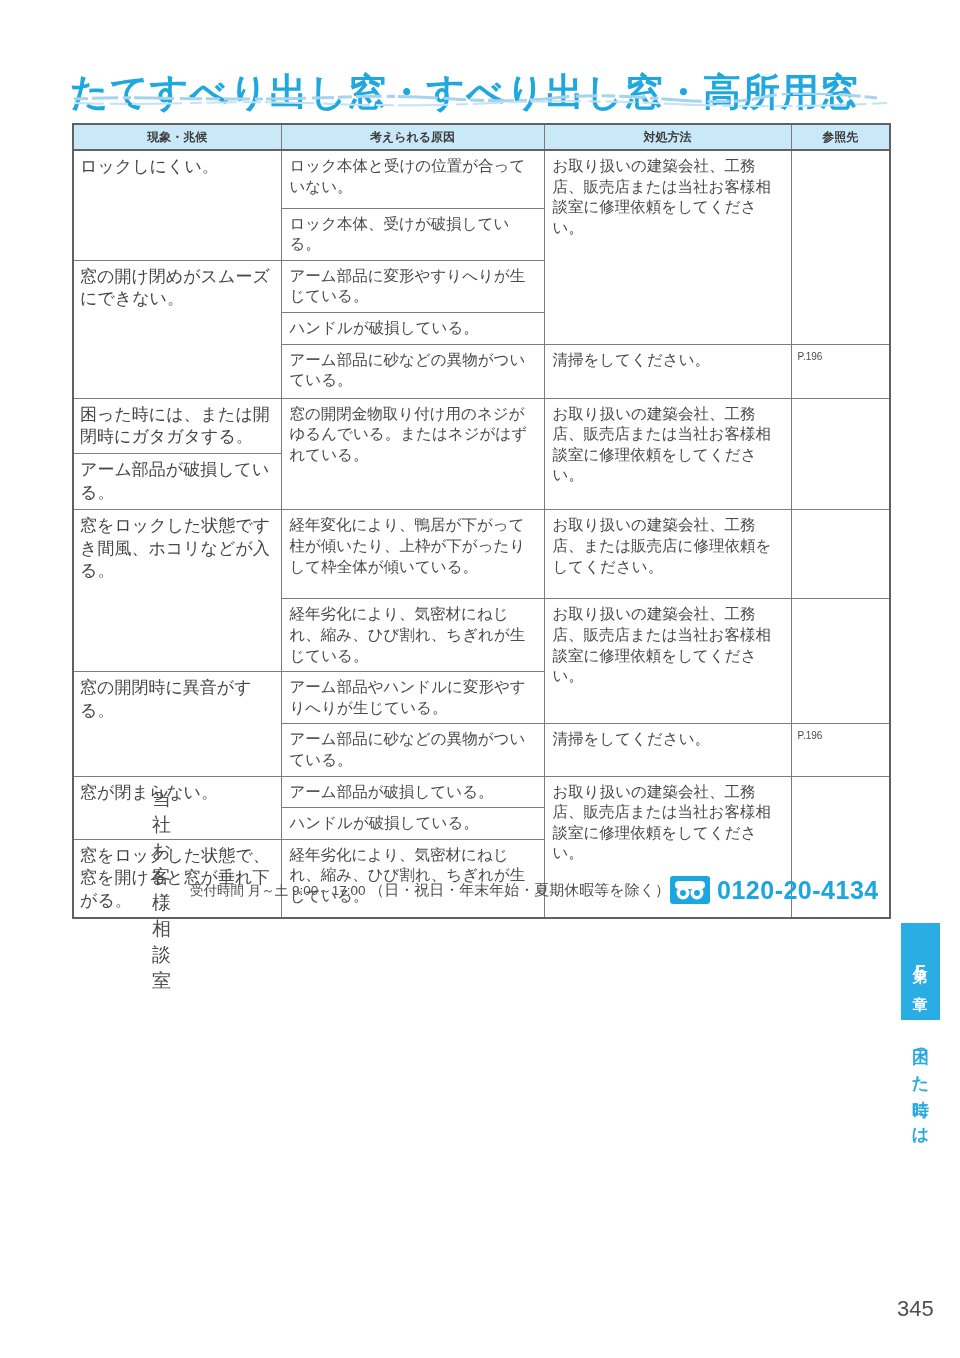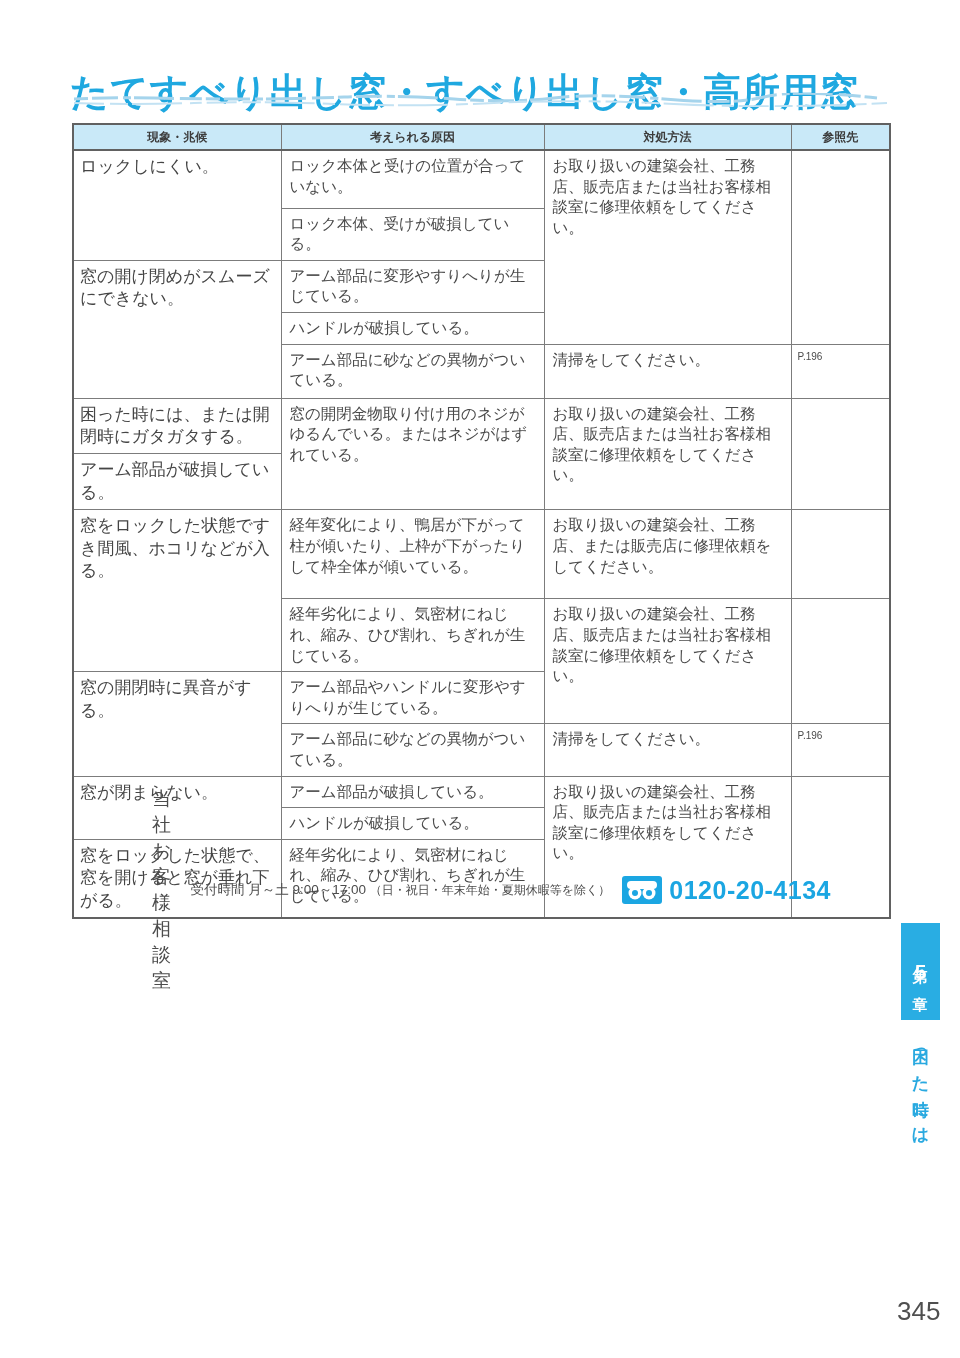--- a/index.html
+++ b/index.html
@@ -39,21 +39,21 @@
   tbody tr:nth-child(11){height:52px} tbody tr:nth-child(12){height:31px}
   tbody tr:nth-child(13){height:30px} tbody tr:nth-child(14){height:57px}
 
   .footer {
     position:absolute; left:72px; top:870px; width:759px; height:40px;
     display:flex; align-items:center;
   }
   .contact { margin-left:80px; font-size:19px; color:#4c4c4c; letter-spacing:0.5px; }
   .hours { margin-left:18px; font-size:13.5px; color:#4c4c4c; white-space:nowrap; }
   .hours .seg { }
-  .hours .note { font-size:12px; margin-right:12px; }
+  .hours .note { font-size:15px; margin-right:0; }
   .phone-wrap { margin-left:auto; display:flex; align-items:center; }
   .phone-icon { width:40px; height:28px; display:block; }
   .phone {
     font-size:25px; font-weight:bold; color:#1ba6e2; margin-left:7px;
     letter-spacing:0.5px; white-space:nowrap;
   }
 
   .chapter-tab {
     position:absolute; left:901px; top:923px; width:39px; height:97px;
     background:#29ade3; color:#ffffff;
@@ -62,21 +62,21 @@
     font-weight:bold; font-size:15px; line-height:1; letter-spacing:3px;
   }
   .chapter-tab .num { font-size:21px; letter-spacing:0; }
   .chapter-title {
     position:absolute; left:901px; top:1036px; width:39px; height:170px;
     color:#29a9e0; writing-mode:vertical-rl; text-orientation:upright;
     font-size:17px; font-weight:bold; letter-spacing:4px;
     display:flex; justify-content:flex-start; align-items:center;
   }
   .page-num {
-    position:absolute; left:897px; top:1296px; font-size:26px; color:#4f4f4f;
+    position:absolute; left:897px; top:1296px; font-size:22px; color:#4f4f4f;
   }
 </style>
 </head>
 <body>
 
 <div class="page">
 
   <div class="title">たてすべり出し窓・すべり出し窓・高所用窓</div>
 
   <svg class="brush" viewBox="0 0 817 14" preserveAspectRatio="none">

